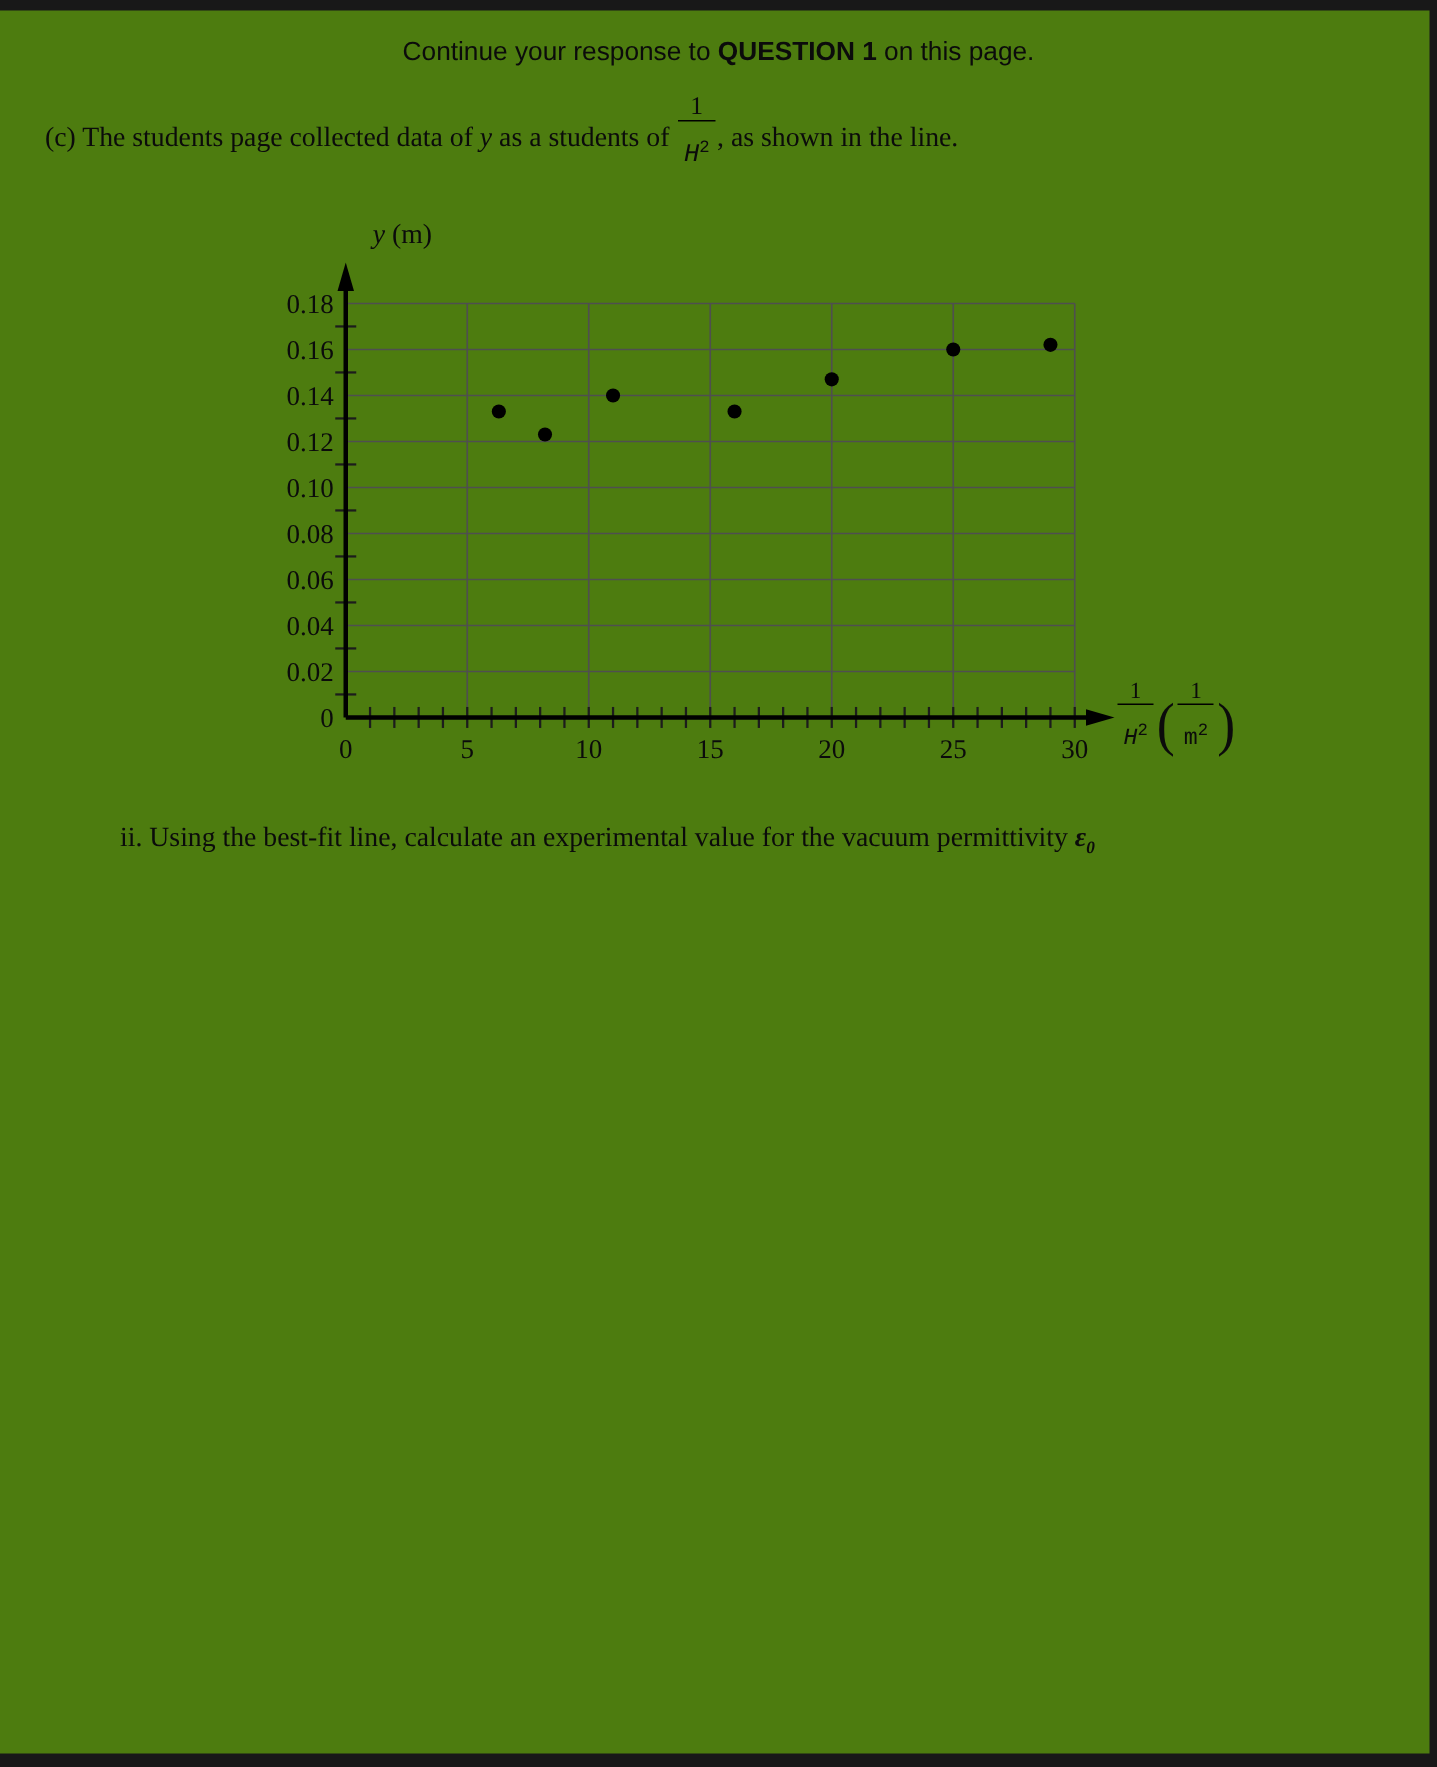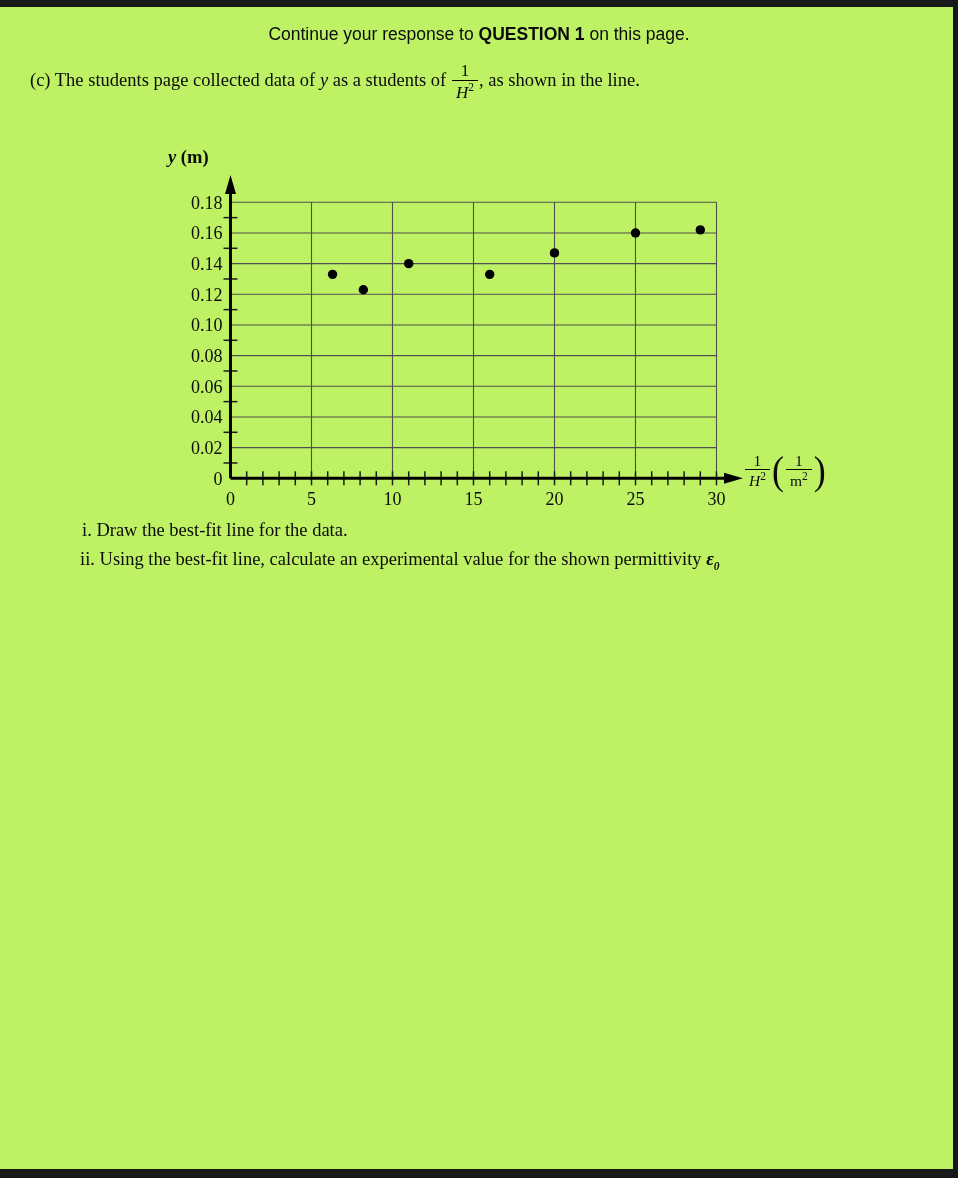--- a/index.html
+++ b/index.html
@@ -1,43 +1,43 @@
 <!DOCTYPE html>
 <html><head>
 <meta charset="utf-8">
 <style>
   html,body{margin:0;padding:0;background:#ffffff;}
-  .page{position:relative;width:958px;height:1178px;background:#bef264;overflow:hidden;
+  .page{position:relative;width:958px;height:1178px;background:#4d7c0f;overflow:hidden;
         font-family:"Liberation Serif",serif;color:#0b0b0b;}
   .border-top{position:absolute;top:0;left:0;width:958px;height:7px;background:#181818;}
   .border-right{position:absolute;top:0;right:0;width:5px;height:1178px;background:#181818;}
   .border-bottom{position:absolute;bottom:0;left:0;width:958px;height:9px;background:#181818;}
 
   .header{position:absolute;top:24px;left:0;width:100%;text-align:center;
           font-family:"Liberation Sans",sans-serif;font-size:17.5px;}
   .header .q{font-weight:700;}
 
   .partc{position:absolute;top:61px;left:30px;font-size:18.5px;white-space:nowrap;}
   .it{font-style:italic;}
 
   .frac{display:inline-flex;flex-direction:column;align-items:center;vertical-align:middle;
         line-height:1.12;font-size:17px;margin:0 1px;}
   .frac .num{padding:0 4px;}
-  .frac .den{border-top:1.6px solid #000;padding:0 4px;}
+  .frac .den{border-top:1.6px solid #000;padding:12px 4px;font-family:Liberation Mono, monospace;}
   sup{font-size:11.5px;}
   sub{font-size:11.5px;}
 
   .chart{position:absolute;left:0;top:140px;width:958px;height:380px;}
   .chart svg{position:absolute;left:0;top:0;}
   .grid-line{stroke:#4f4f4f;stroke-width:1.1;}
   .tick{stroke:#1c1c1c;stroke-width:1.5;}
   .axis{stroke:#000000;stroke-width:3;}
   .tick-label{font-family:"Liberation Serif",serif;font-size:18px;fill:#0b0b0b;}
 
-  .ylabel{position:absolute;left:168px;top:147px;width:120px;text-align:left;font-size:18.5px;font-weight:bold;}
+  .ylabel{position:absolute;left:168px;top:147px;width:120px;text-align:right;font-size:18.5px;}
   .xaxis-label{position:absolute;left:744px;top:452px;display:flex;align-items:center;font-size:15.5px;}
   .xaxis-label .frac{font-size:15.5px;}
   .paren{font-size:36px;font-weight:300;line-height:1;transform:scaleY(1.1);margin:0 1px;
          font-family:"Liberation Serif",serif;}
 
   .item{position:absolute;font-size:18.5px;white-space:nowrap;}
   .item-i{top:520px;left:82px;}
   .item-ii{top:549px;left:80px;}
   .item-ii2{top:573px;left:88px;}
   .item-iii{top:839px;left:81px;}
@@ -166,19 +166,18 @@
         <span class="den"><span class="it">H</span><sup>2</sup></span>
       </span>
     <span class="paren">(</span>
     <span class="frac">
         <span class="num">1</span>
         <span class="den"><span>m</span><sup>2</sup></span>
       </span>
     <span class="paren">)</span>
   </div>
 
-  <div class="item item-i">i. Draw the best-fit line for the data.</div>
 
-  <div class="item item-ii"><span>ii. Using the best-fit line, calculate an experimental value for the shown permittivity </span><span class="epsilon"><span>ε</span><sub>0</sub></span></div>
+  <div class="item item-ii"><span>ii. Using the best-fit line, calculate an experimental value for the vacuum permittivity </span><span class="epsilon"><span>ε</span><sub>0</sub></span></div>
 
 
 
 </div>
 
 </body></html>

